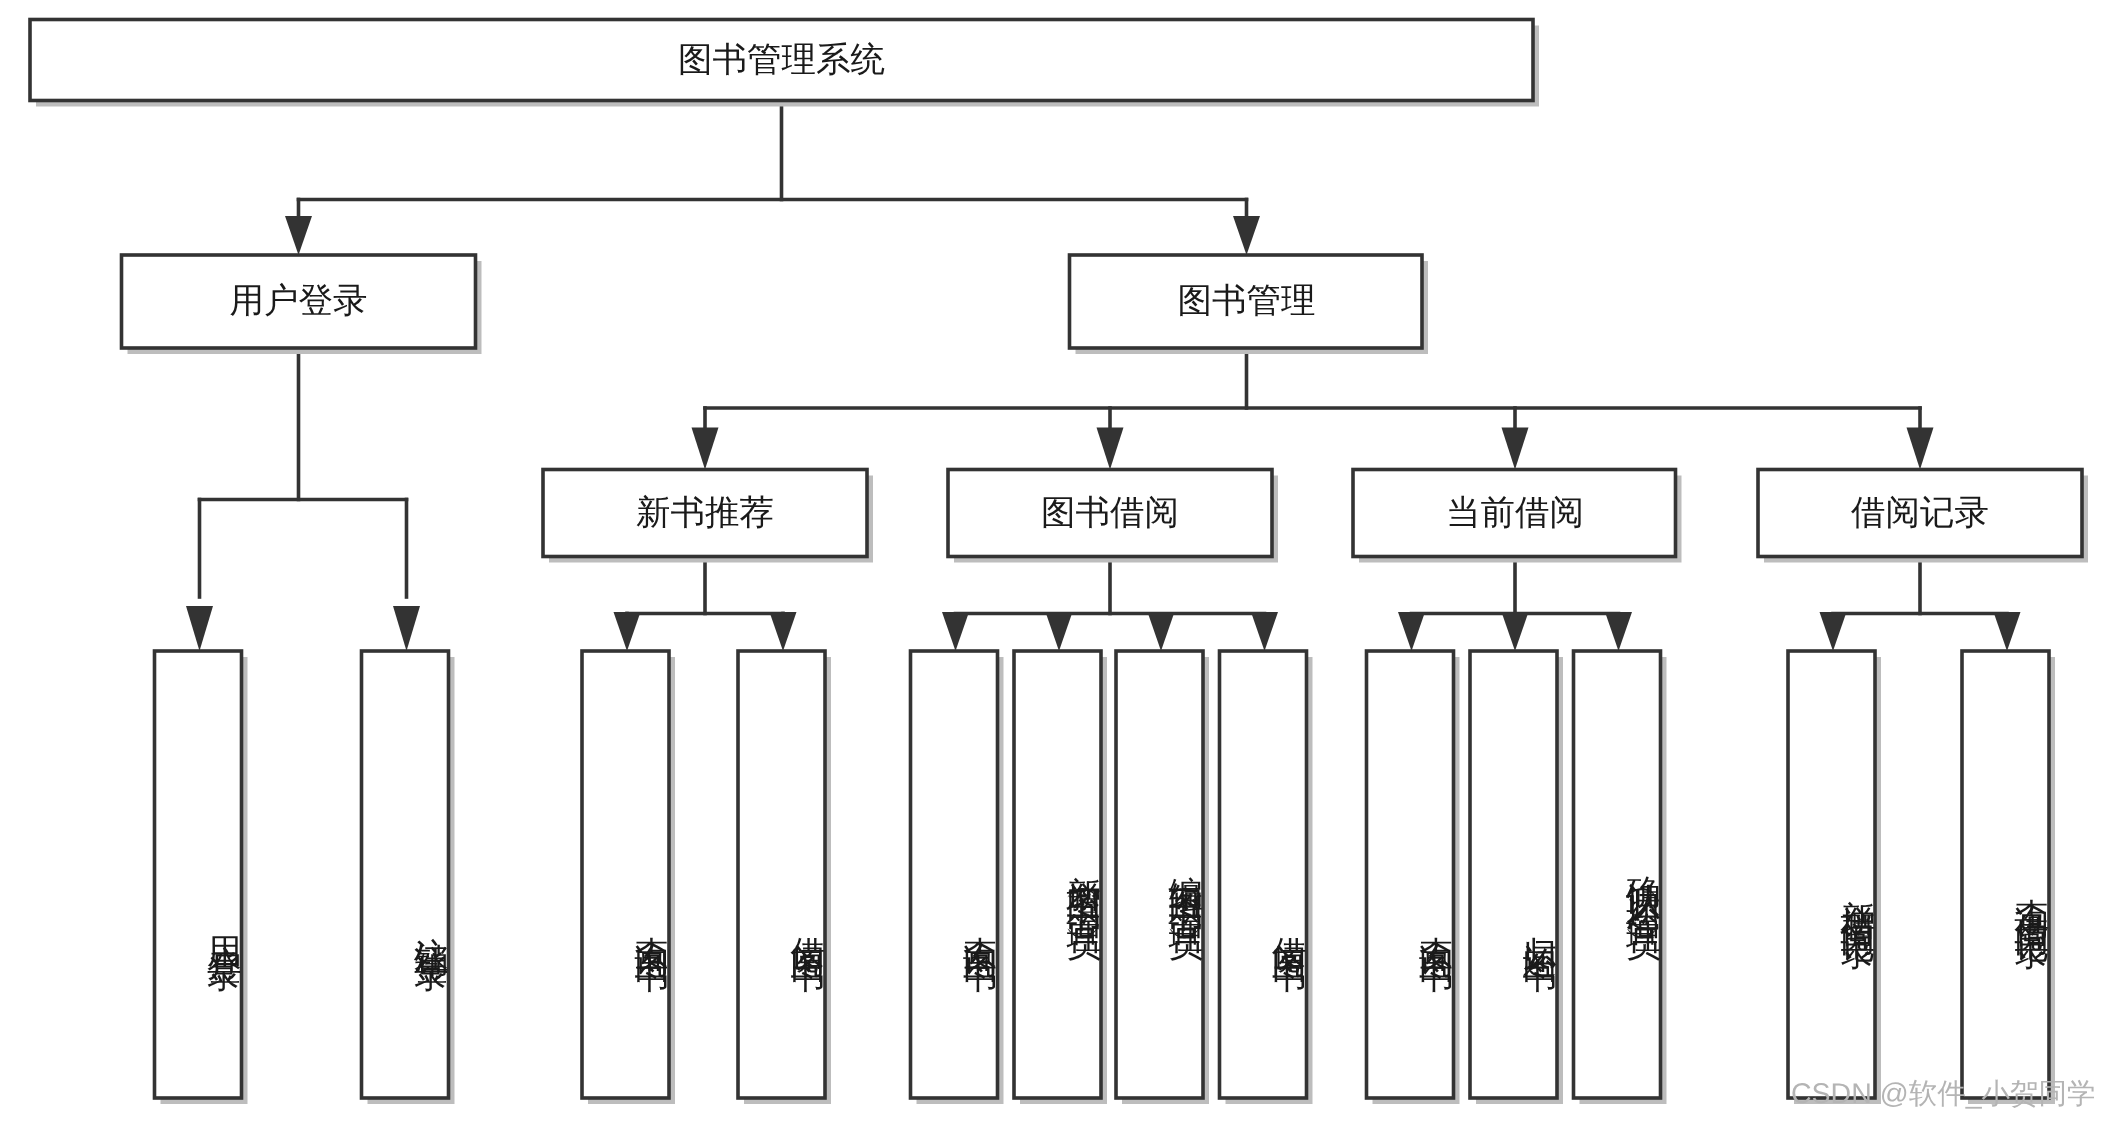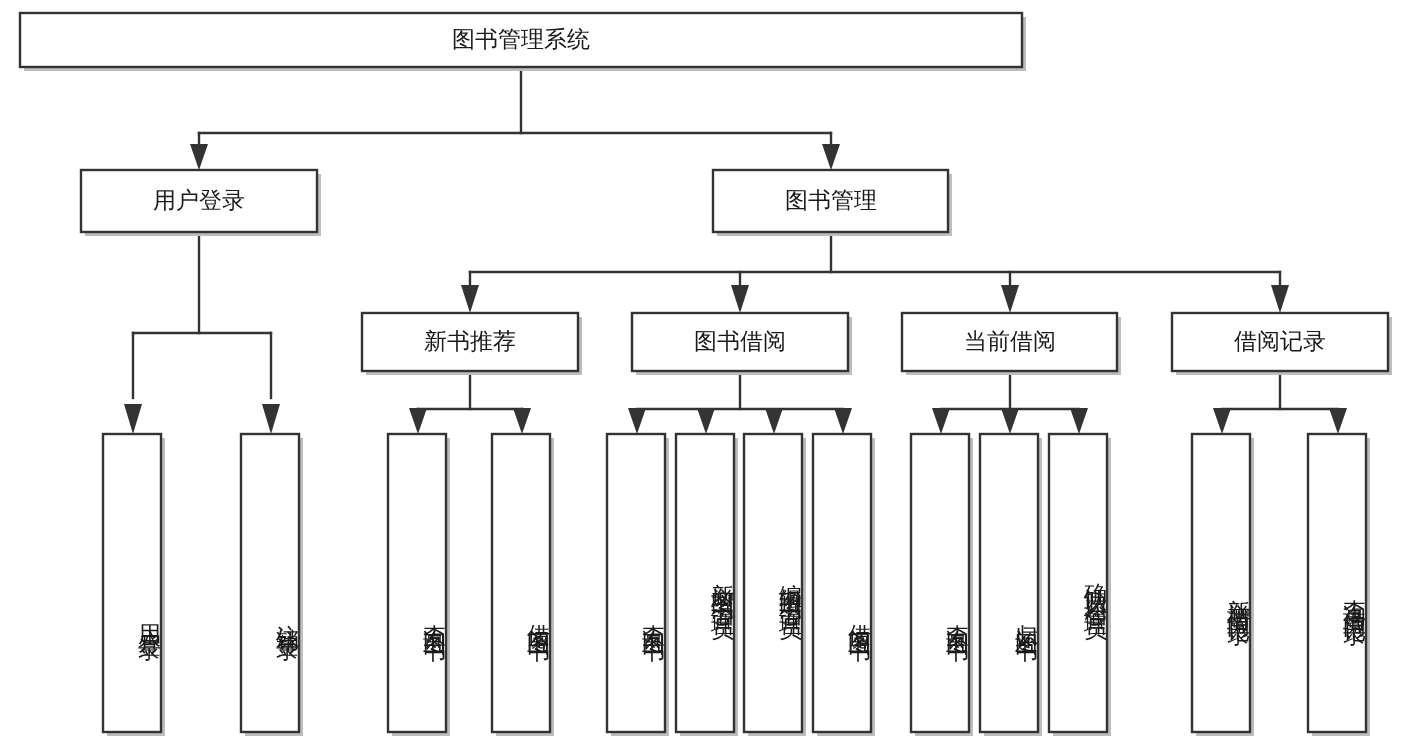--- a/index.html
+++ b/index.html
@@ -211,13 +211,14 @@
   <div class="leaf-label" style="left:744px; top:442px; width:58px; height:290px;">编辑图书（管理员）</div>
   <div class="leaf-label" style="left:813px; top:500px; width:58px; height:232px;">借阅图书</div>
 
   <div class="leaf-label" style="left:911px; top:500px; width:58px; height:232px;">查询图书</div>
   <div class="leaf-label" style="left:980px; top:500px; width:58px; height:232px;">归还图书</div>
   <div class="leaf-label" style="left:1049px; top:442px; width:58px; height:290px;">确认归还（管理员）</div>
 
   <div class="leaf-label" style="left:1192px; top:460px; width:58px; height:272px;">新增借阅记录</div>
   <div class="leaf-label" style="left:1308px; top:460px; width:58px; height:272px;">查询借阅记录</div>
 
+  <div class="watermark">CSDN @软件_小贺同学</div>
 </div>
 
 </body></html>

